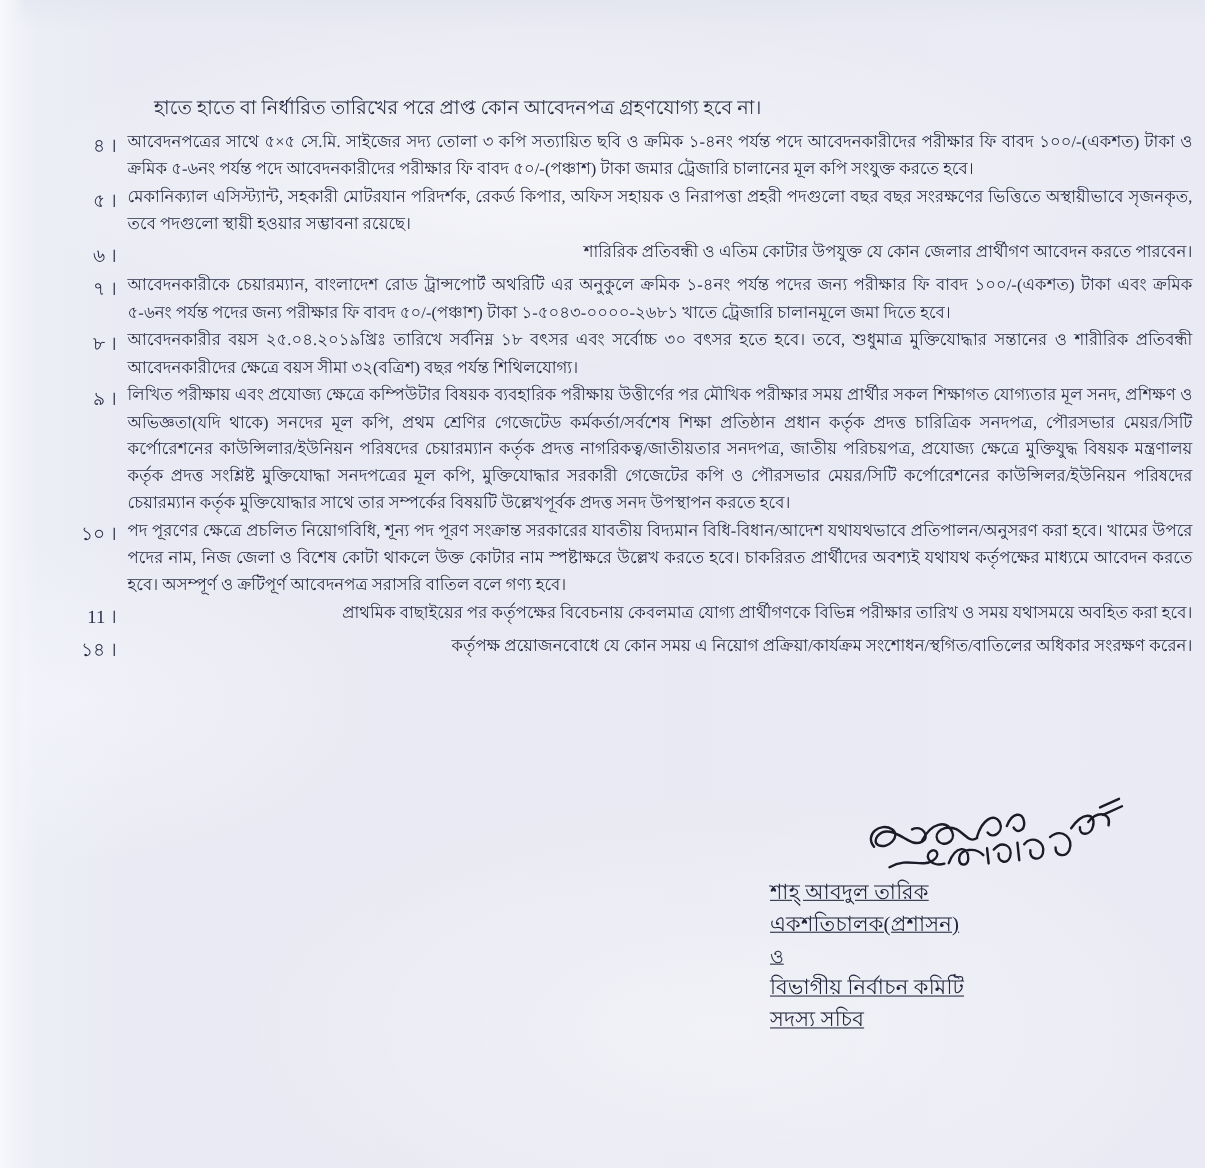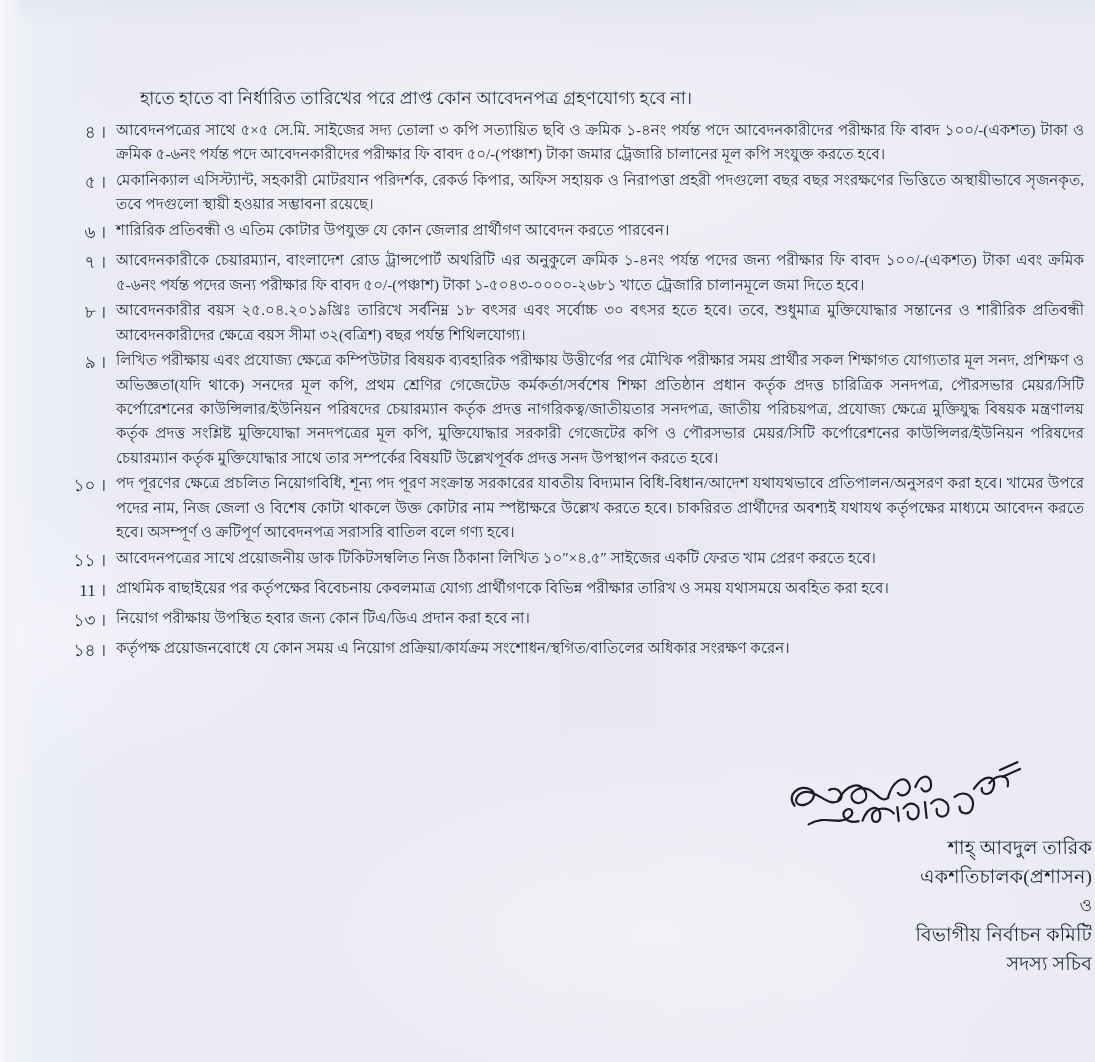--- a/index.html
+++ b/index.html
@@ -87,33 +87,34 @@
   }
   .clause-body {
     flex: 1 1 auto;
     font-size: 15px;
     line-height: 1.62;
     text-align: justify;
     text-justify: inter-word;
     letter-spacing: .05px;
     color: #272b42;
   }
-  .clause.tight .clause-body { text-align: left; }
+  .clause.tight .clause-body { text-align: right; }
 
   
   .clause:nth-child(odd) .clause-body { color: #282c43; }
   .clause:nth-child(even) .clause-body { color: #2a2e46; }
 
   
   .signature-block {
     position: absolute;
     left: 700px;
-    top: 766px;
+    top: 730px;
     width: 392px;
-    text-align: right;
+    text-align: left;
+    text-decoration: underline;
   }
   .signature-mark {
     height: 66px;
     position: relative;
     margin-bottom: 2px;
   }
   .signature-mark svg {
     position: absolute;
     left: 50%;
     top: 0;
@@ -167,34 +168,26 @@
     <div class="clause">
       <div class="clause-num">৯ ।</div>
       <div class="clause-body">লিখিত পরীক্ষায় এবং প্রযোজ্য ক্ষেত্রে কম্পিউটার বিষয়ক ব্যবহারিক পরীক্ষায় উত্তীর্ণের পর মৌখিক পরীক্ষার সময় প্রার্থীর সকল শিক্ষাগত যোগ্যতার মূল সনদ, প্রশিক্ষণ ও অভিজ্ঞতা(যদি থাকে) সনদের মূল কপি, প্রথম শ্রেণির গেজেটেড কর্মকর্তা/সর্বশেষ শিক্ষা প্রতিষ্ঠান প্রধান কর্তৃক প্রদত্ত চারিত্রিক সনদপত্র, পৌরসভার মেয়র/সিটি কর্পোরেশনের কাউন্সিলার/ইউনিয়ন পরিষদের চেয়ারম্যান কর্তৃক প্রদত্ত নাগরিকত্ব/জাতীয়তার সনদপত্র, জাতীয় পরিচয়পত্র, প্রযোজ্য ক্ষেত্রে মুক্তিযুদ্ধ বিষয়ক মন্ত্রণালয় কর্তৃক প্রদত্ত সংশ্লিষ্ট মুক্তিযোদ্ধা সনদপত্রের মূল কপি, মুক্তিযোদ্ধার সরকারী গেজেটের কপি ও পৌরসভার মেয়র/সিটি কর্পোরেশনের কাউন্সিলর/ইউনিয়ন পরিষদের চেয়ারম্যান কর্তৃক মুক্তিযোদ্ধার সাথে তার সম্পর্কের বিষয়টি উল্লেখপূর্বক প্রদত্ত সনদ উপস্থাপন করতে হবে।</div>
     </div>
 
     <div class="clause">
       <div class="clause-num">১০ ।</div>
       <div class="clause-body">পদ পূরণের ক্ষেত্রে প্রচলিত নিয়োগবিধি, শূন্য পদ পূরণ সংক্রান্ত সরকারের যাবতীয় বিদ্যমান বিধি-বিধান/আদেশ যথাযথভাবে প্রতিপালন/অনুসরণ করা হবে। খামের উপরে পদের নাম, নিজ জেলা ও বিশেষ কোটা থাকলে উক্ত কোটার নাম স্পষ্টাক্ষরে উল্লেখ করতে হবে। চাকরিরত প্রার্থীদের অবশ্যই যথাযথ কর্তৃপক্ষের মাধ্যমে আবেদন করতে হবে। অসম্পূর্ণ ও ক্রটিপূর্ণ আবেদনপত্র সরাসরি বাতিল বলে গণ্য হবে।</div>
     </div>
 
-    <div class="clause tight">
-      <div class="clause-num">১১ ।</div>
-      <div class="clause-body">আবেদনপত্রের সাথে প্রয়োজনীয় ডাক টিকিটসম্বলিত নিজ ঠিকানা লিখিত ১০″×৪.৫″ সাইজের একটি ফেরত খাম প্রেরণ করতে হবে।</div>
-    </div>
 
     <div class="clause tight">
       <div class="clause-num">11 ।</div>
       <div class="clause-body">প্রাথমিক বাছাইয়ের পর কর্তৃপক্ষের বিবেচনায় কেবলমাত্র যোগ্য প্রার্থীগণকে বিভিন্ন পরীক্ষার তারিখ ও সময় যথাসময়ে অবহিত করা হবে।</div>
     </div>
 
-    <div class="clause tight">
-      <div class="clause-num">১৩ ।</div>
-      <div class="clause-body">নিয়োগ পরীক্ষায় উপস্থিত হবার জন্য কোন টিএ/ডিএ প্রদান করা হবে না।</div>
-    </div>
 
     <div class="clause tight">
       <div class="clause-num">১৪ ।</div>
       <div class="clause-body">কর্তৃপক্ষ প্রয়োজনবোধে যে কোন সময় এ নিয়োগ প্রক্রিয়া/কার্যক্রম সংশোধন/স্থগিত/বাতিলের অধিকার সংরক্ষণ করেন।</div>
     </div>
 
   </div>
 
   <div class="signature-block">
 

